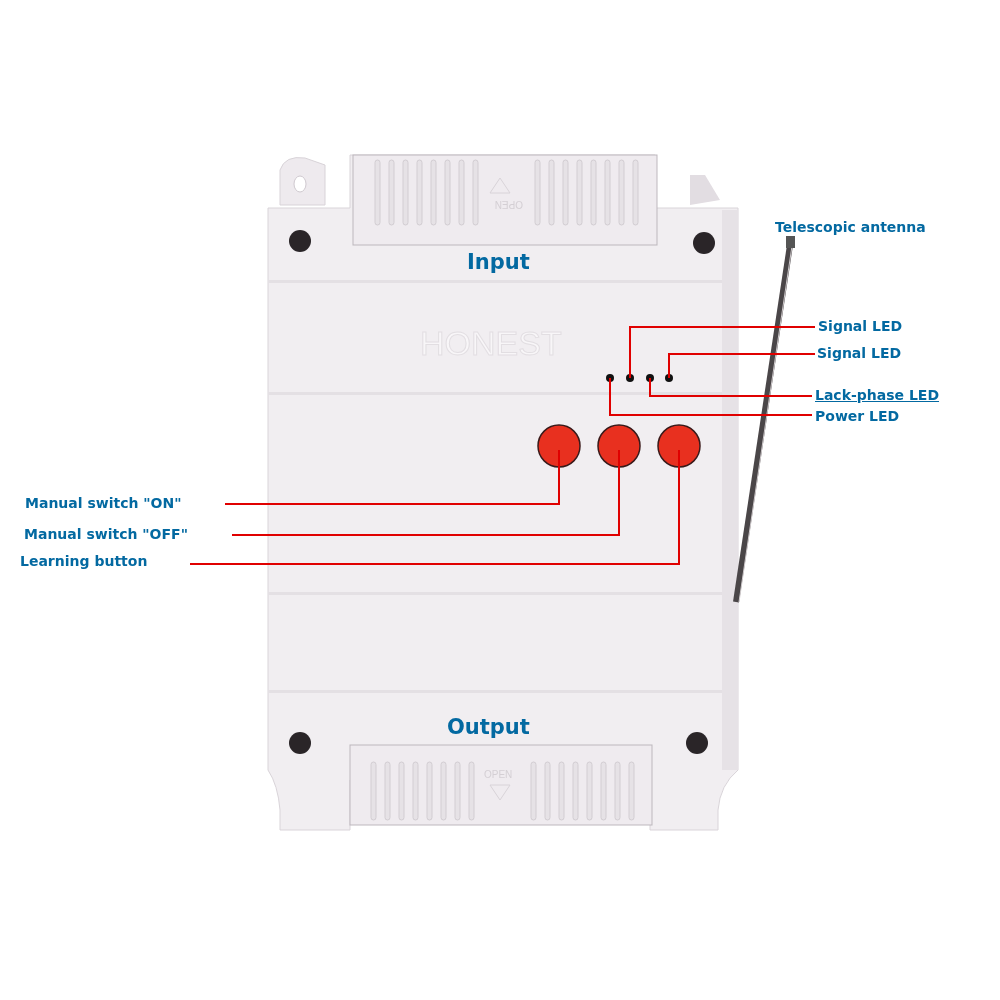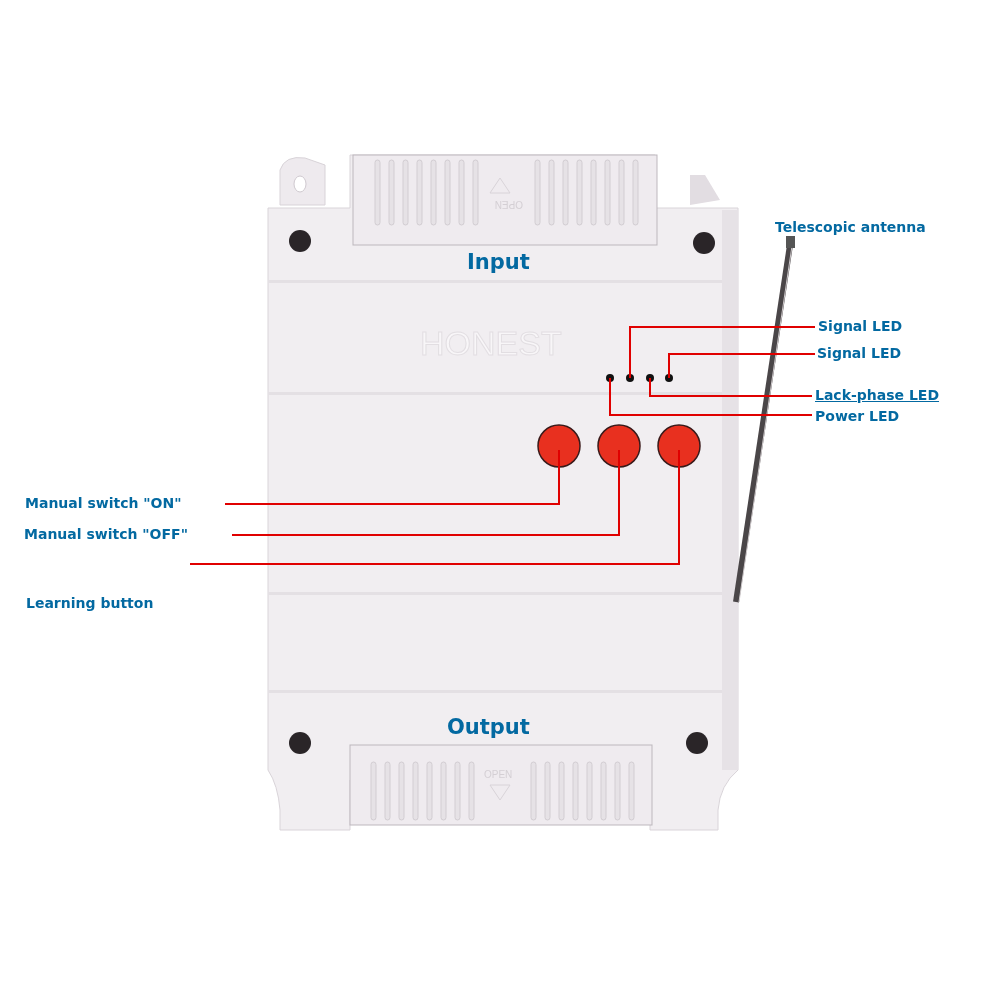--- a/index.html
+++ b/index.html
@@ -109,13 +109,13 @@
 
 <div class="lbl big" style="left:467px; top:250px;">Input</div>
 <div class="lbl big" style="left:447px; top:715px;">Output</div>
 <div class="lbl small" style="left:775px; top:219px;">Telescopic antenna</div>
 <div class="lbl small" style="left:818px; top:318px;">Signal LED</div>
 <div class="lbl small" style="left:817px; top:345px;">Signal LED</div>
 <div class="lbl small" style="left:815px; top:387px;text-decoration:underline;">Lack-phase LED</div>
 <div class="lbl small" style="left:815px; top:408px;">Power LED</div>
 <div class="lbl small" style="left:25px; top:495px;">Manual switch "ON"</div>
 <div class="lbl small" style="left:24px; top:526px;">Manual switch "OFF"</div>
-<div class="lbl small" style="left:26px; top:553px;margin-top:42px;">Learning button</div>
+<div class="lbl small" style="left:20px; top:553px;">Learning button</div>
 
 </body></html>

